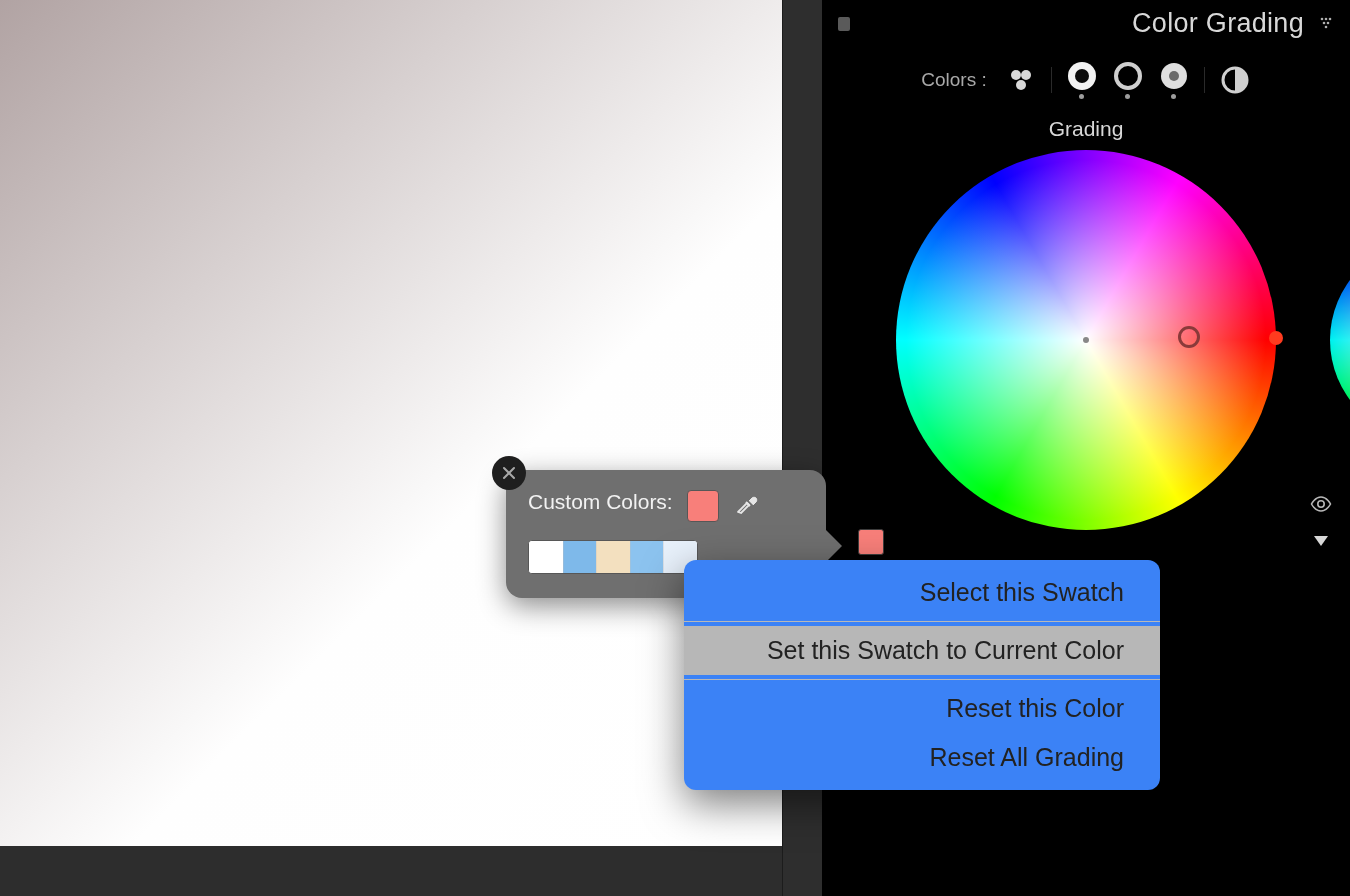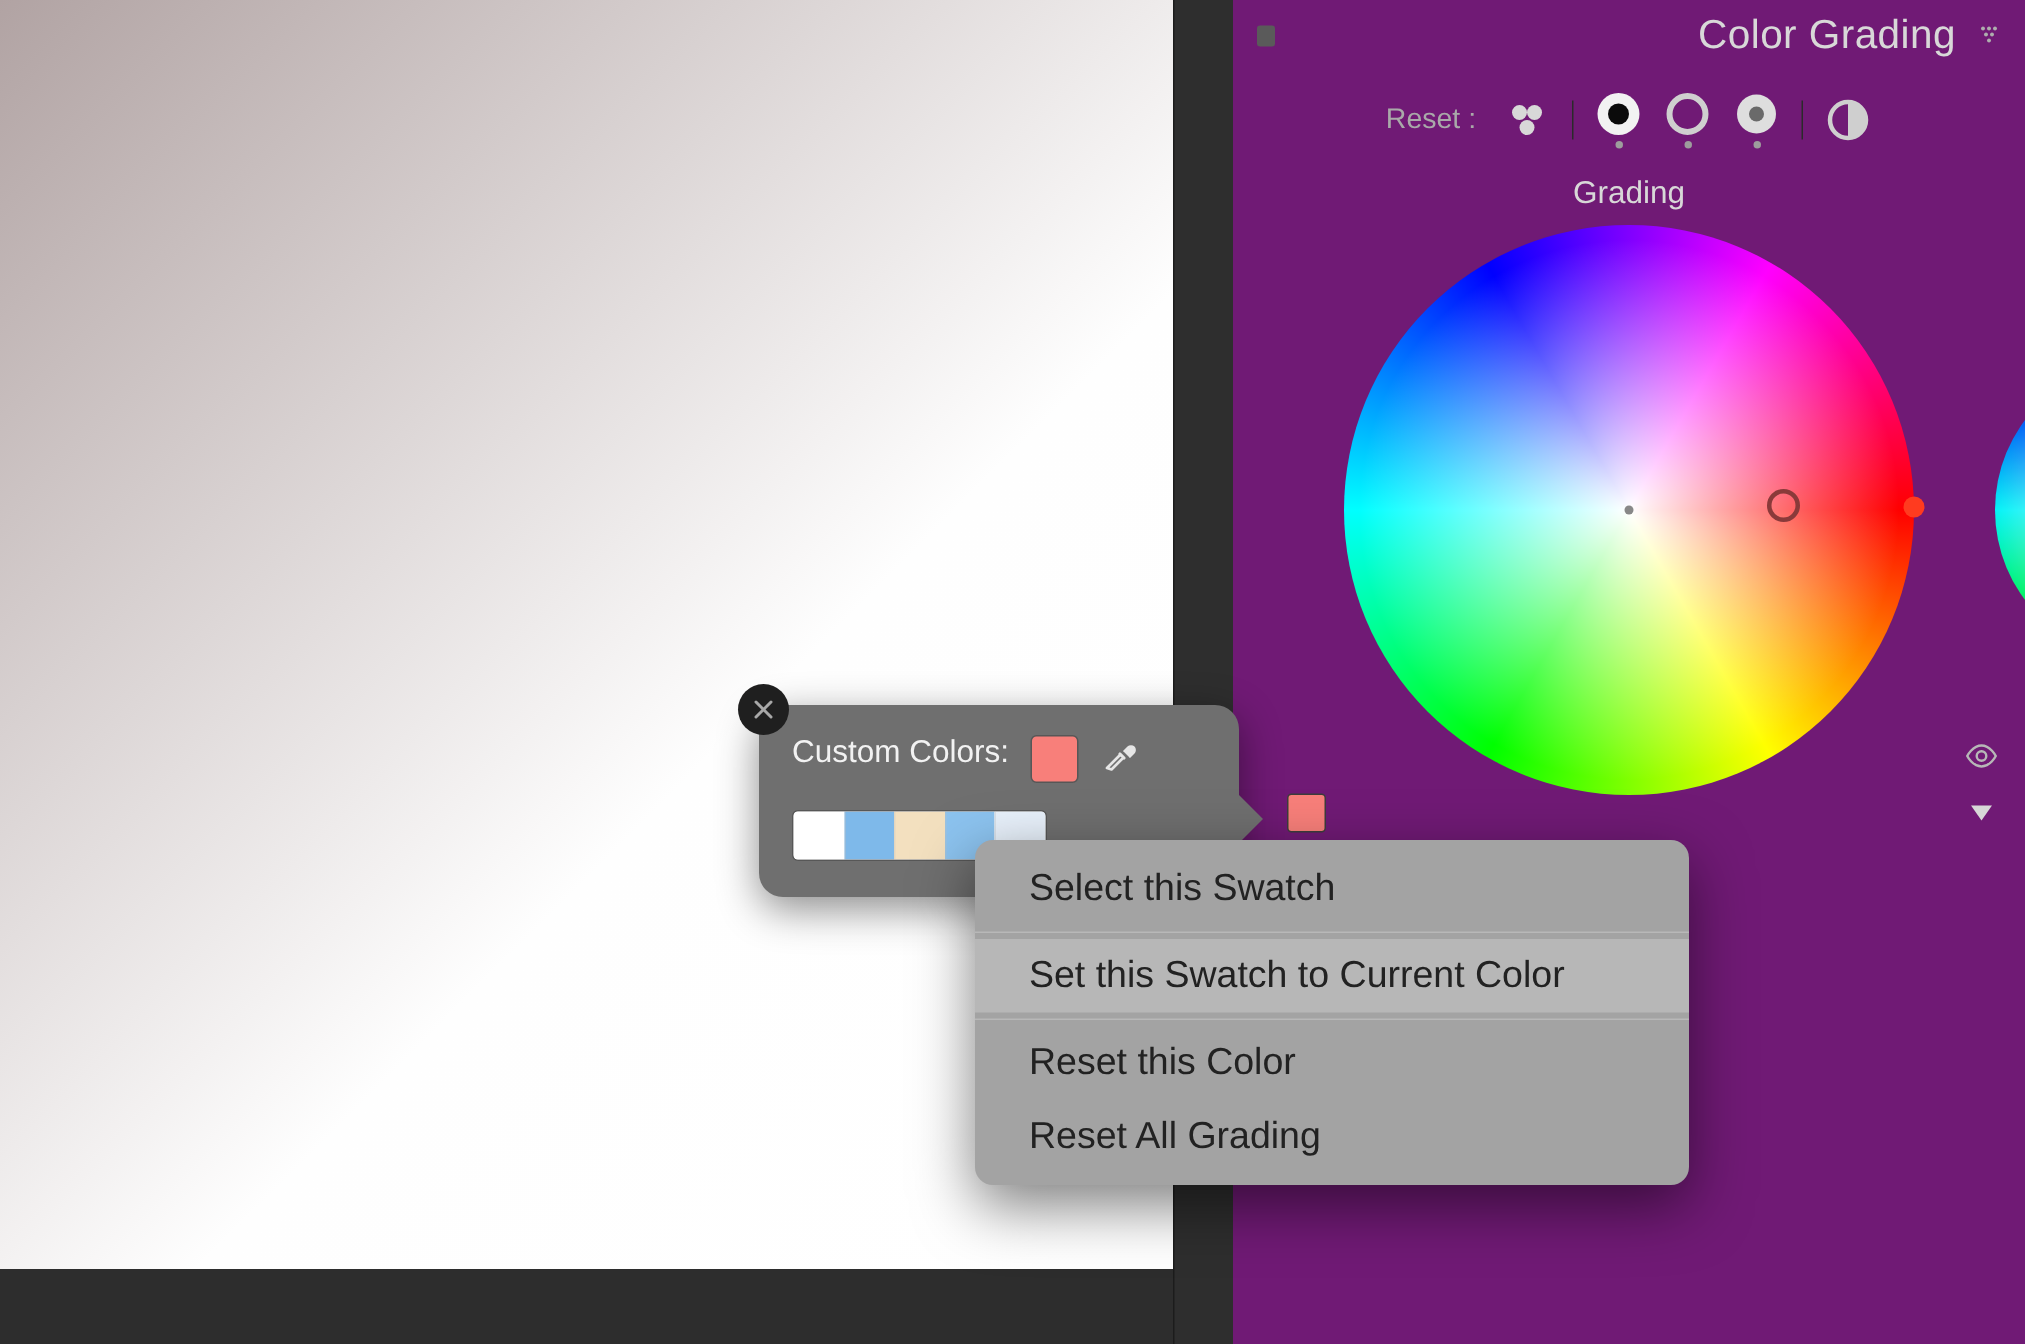--- a/index.html
+++ b/index.html
@@ -26,21 +26,21 @@
     left: 782px; top: 0;
     width: 40px; height: 896px;
     background: #2e2e2e;
     border-left: 1px solid #1c1c1c;
   }
 
   
   .right-panel {
     position: absolute;
     left: 822px; top: 0; right: 0; bottom: 0;
-    background: #701a75;
+    background: #000000;
     color: #cfcfcf;
   }
 
   .panel-header {
     display: flex;
     justify-content: space-between;
     align-items: center;
     padding: 8px 16px 10px 16px;
   }
   .panel-header .small-box {
@@ -211,27 +211,28 @@
   }
   .cc-swatches .sw {
     width:34px; height:32px;
     cursor:pointer;
   }
   .cc-swatches .sw + .sw { border-left:1px solid #bfbfbf55; }
 
   
   .ctx-menu {
     position:absolute;
-    left: 650px; top: 560px;
+    left: 684px; top: 560px;
     width: 476px;
-    background:#a3a3a3;
+    background:#3b82f6;
     border-radius:12px;
     box-shadow: 0 14px 40px rgba(0,0,0,0.5);
     overflow:hidden;
     padding: 8px 0;
+    text-align: right;
   }
   .ctx-item {
     font-size:25px;
     color:#222;
     padding: 10px 36px;
     cursor:pointer;
   }
   .ctx-item.highlight {
     background:#b7b7b7;
   }
@@ -258,21 +259,21 @@
           <circle cx="12" cy="2" r="1.3" fill="#aeaeae"></circle>
           <circle cx="6" cy="6" r="1.3" fill="#aeaeae"></circle>
           <circle cx="10" cy="6" r="1.3" fill="#aeaeae"></circle>
           <circle cx="8" cy="10" r="1.3" fill="#aeaeae"></circle>
         </svg>
       </div>
     </div>
   </div>
 
   <div class="adjust-row">
-    <span class="adjust-label">Reset :</span>
+    <span class="adjust-label">Colors :</span>
 
     <div class="icon-slot">
       <svg width="30" height="26" viewBox="0 0 30 26">
         <circle cx="10" cy="8" r="5" fill="#d8d8d8"></circle>
         <circle cx="20" cy="8" r="5" fill="#d8d8d8"></circle>
         <circle cx="15" cy="18" r="5" fill="#d8d8d8"></circle>
       </svg>
     </div>
     <div class="vsep"></div>
     <div class="icon-slot">

